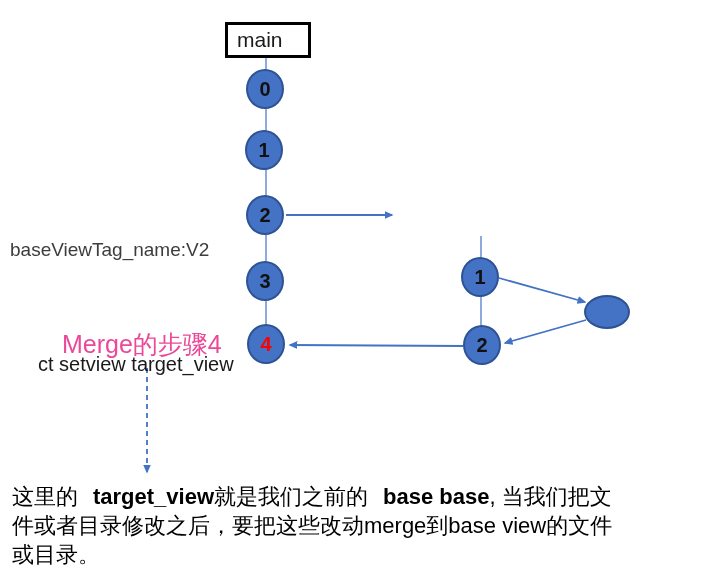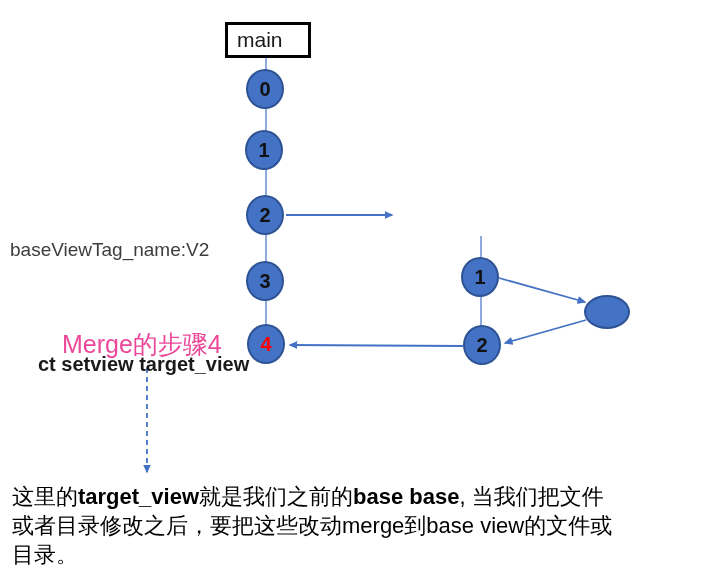--- a/index.html
+++ b/index.html
@@ -53,31 +53,31 @@
     width: 46px; height: 34px;
     border-radius: 50%;
     background: #4472C4;
     border: 2px solid #2E5395;
     box-sizing: border-box;
     z-index: 2;
   }
   .lbl { position: absolute; white-space: nowrap; z-index: 2; }
   #base-view-tag-label { left: 10px; top: 202px; font-size: 19px; color: #3d3d3d; margin-top: 37px; }
   #merge-step-label { left: 62px; top: 328px; font-size: 25px; color: #ec4899; }
-  #merge-command-label { left: 38px; top: 353px; font-size: 20px; font-weight: bold; color: #1a1a1a; }
+  #merge-command-label { left: 38px; top: 353px; font-size: 20px; font-weight: normal; color: #1a1a1a; }
   .caption {
     position: absolute;
     left: 12px; top: 482px;
     width: 606px;
     font-size: 22px;
     line-height: 29px;
     color: #000000;
     z-index: 2;
   }
-  .caption .b { font-weight: bold; }
+  .caption .b { font-weight: bold; margin-left: 15px; }
 </style>
 </head>
 <body>
 
 <div class="canvas">
 
   <svg class="svg-layer" viewBox="0 0 707 585" xmlns="http://www.w3.org/2000/svg">
     <defs>
       <marker id="arrowhead" markerWidth="9" markerHeight="8" refX="7.5" refY="4" orient="auto" markerUnits="userSpaceOnUse">
         <path d="M0,0 L9,4 L0,8 z" fill="#4472C4"></path>

